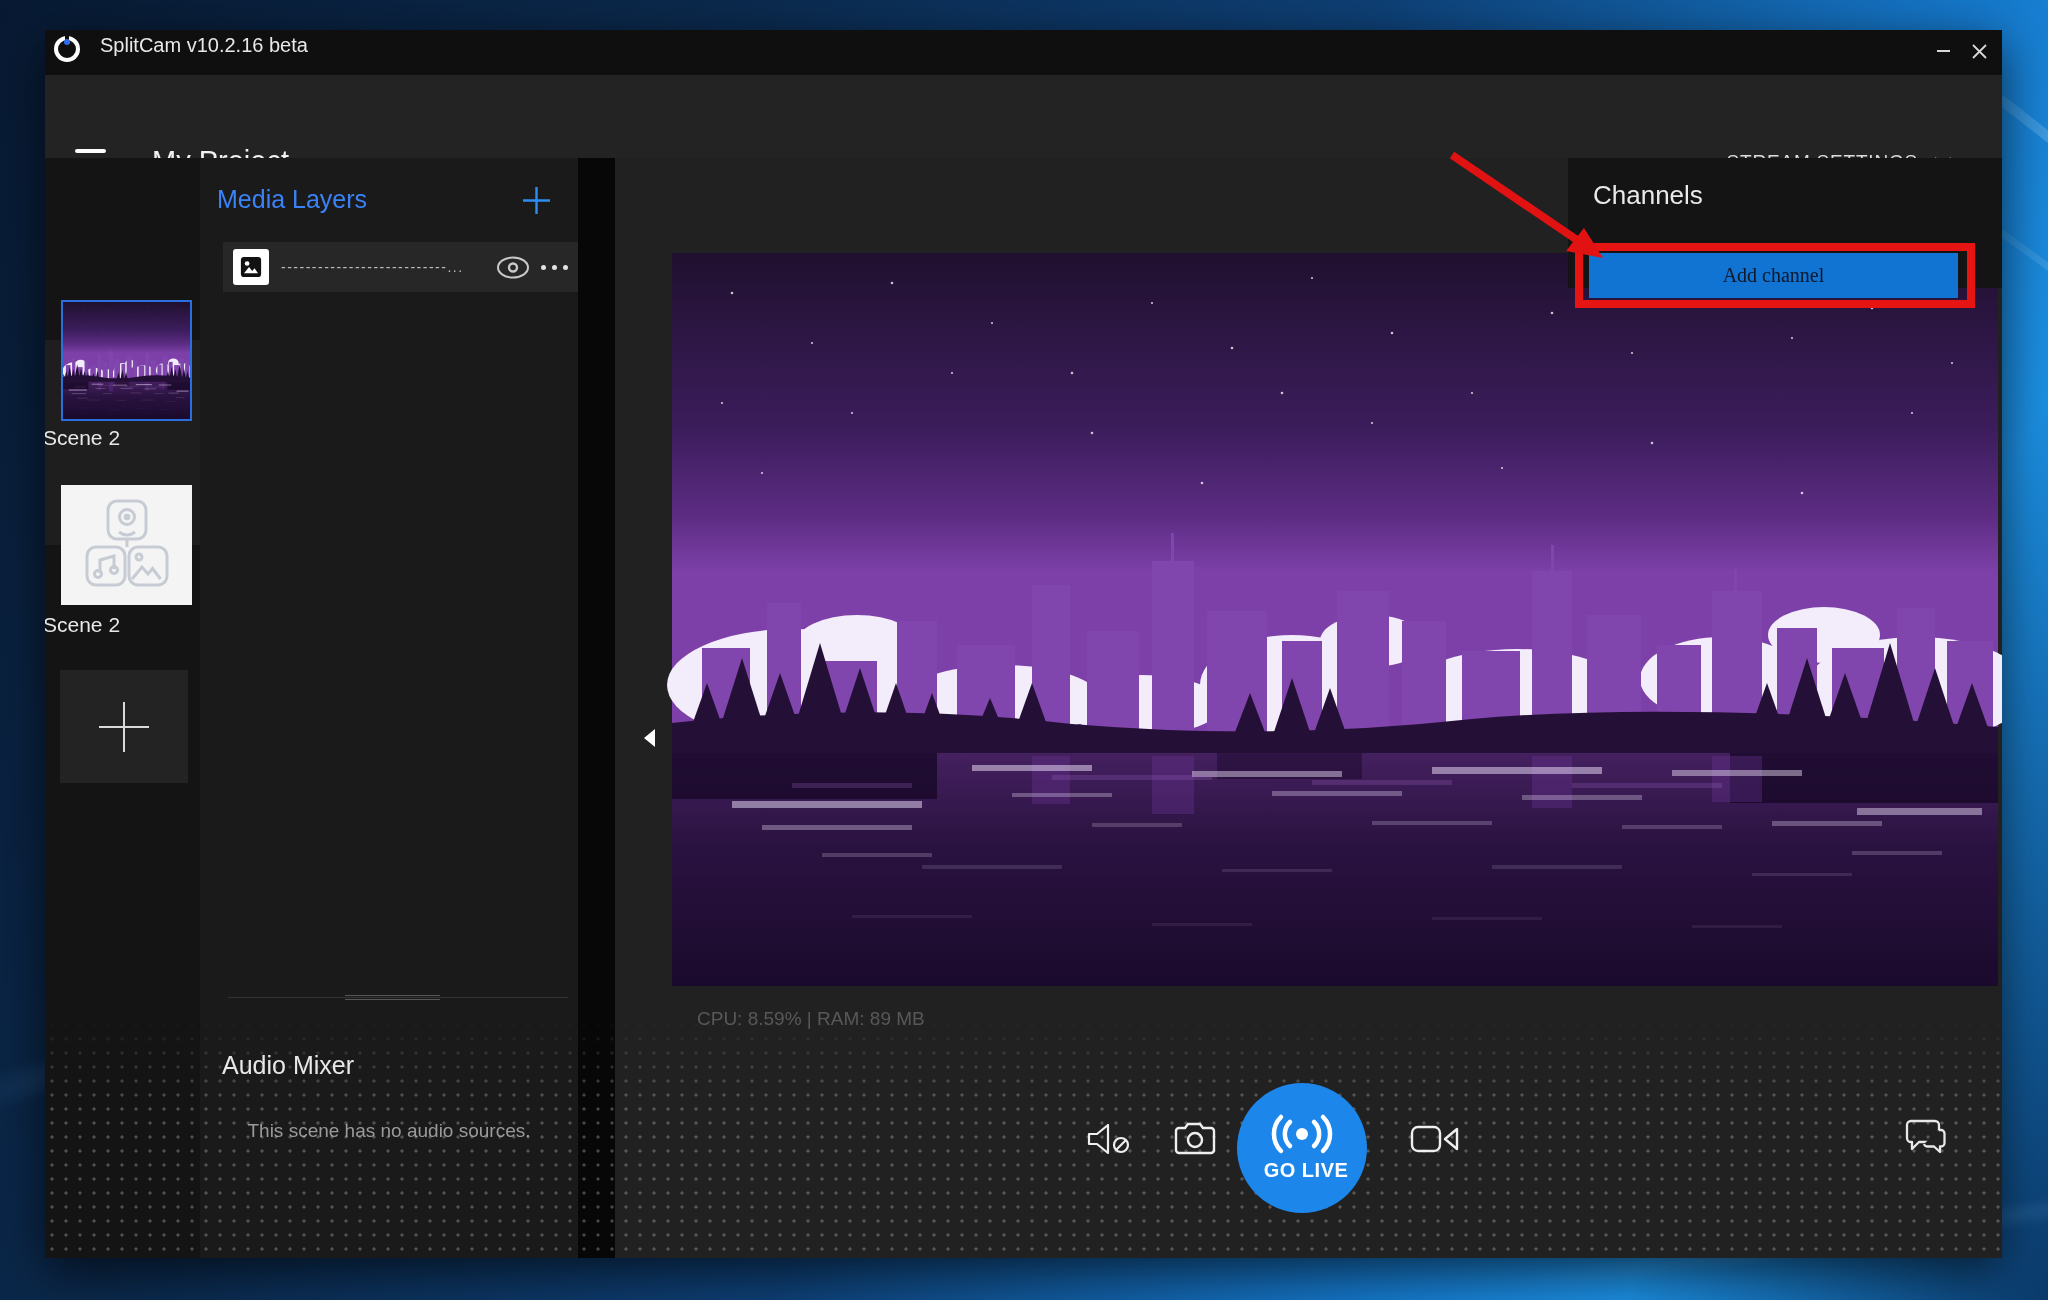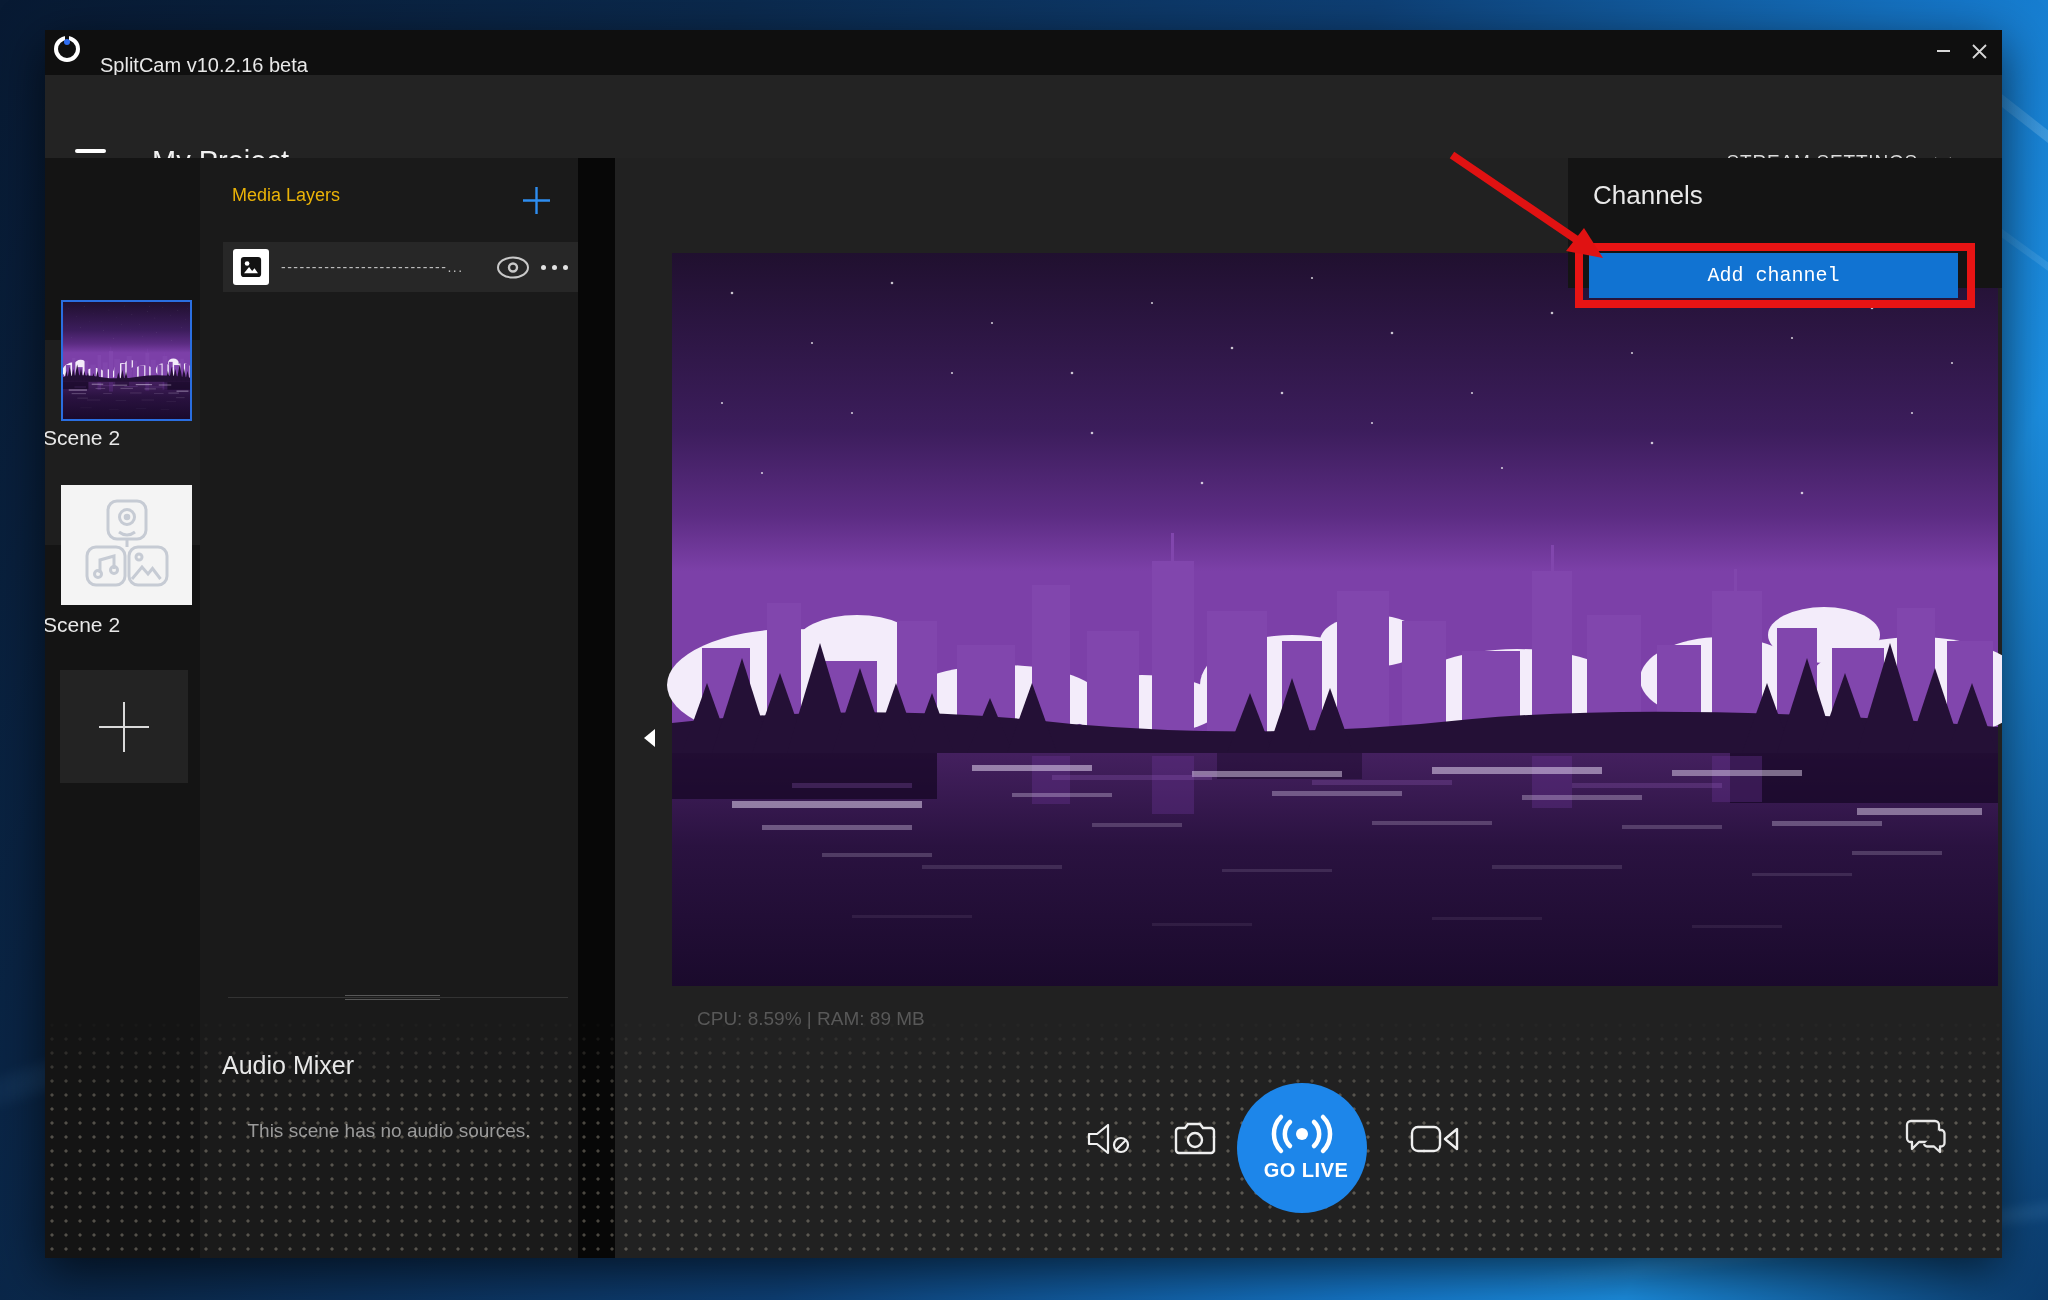--- a/index.html
+++ b/index.html
@@ -22,21 +22,21 @@
   
   .window { position:absolute; left:45px; top:30px; width:1957px; height:1228px;
     background:#1c1c1c; box-shadow:0 14px 46px rgba(0,0,0,.65); overflow:hidden; }
 
   .titlebar { position:absolute; left:0; top:0; width:100%; height:45px; background:#0f0f0f;
     display:flex; align-items:center; }
   .logo { position:absolute; left:9px; top:6px; width:26px; height:26px; border-radius:50%;
     background:#0f0f0f; border:4px solid #fff; }
   .logo::before { content:""; position:absolute; left:7px; top:-6px; width:4px; height:9px; background:#0f0f0f; }
   .logo::after { content:""; position:absolute; left:6px; top:-1px; width:6px; height:6px; border-radius:50%; background:#2f6df0; }
-  .title-text { position:absolute; left:55px; top:24px; font-size:20px; color:#e8e8e8; }
+  .title-text { position:absolute; left:55px; top:4px; font-size:20px; color:#e8e8e8; }
   .win-btn { position:absolute; top:0; width:34px; height:42px; display:flex; align-items:center; justify-content:center;
     color:#d8d8d8; font-size:18px; cursor:default; }
   .btn-min { right:42px; } .btn-close { right:6px; }
   .btn-min .bar { width:13px; height:2px; background:#d8d8d8; }
 
   .header { position:absolute; left:0; top:45px; width:100%; height:83px; background:#232323; }
   .hamburger { position:absolute; left:30px; top:74px; width:31px; height:26px; display:flex;
     flex-direction:column; justify-content:space-between; cursor:pointer; }
   .hamburger div { height:3.5px; background:#fff; border-radius:2px; }
   .project-title { position:absolute; left:107px; top:70px; font-size:29px; color:#f2f2f2; }
@@ -55,21 +55,21 @@
   .thumb1 svg, .preview-svg { display:block; }
   .scene-label { position:absolute; width:160px; text-align:left; color:#e8e8e8; font-size:21px; }
   .label1 { left:-2px; top:268px; }
   .thumb2 { position:absolute; left:16px; top:327px; width:131px; height:120px; background:#f4f4f4;
     display:flex; align-items:center; justify-content:center; }
   .label2 { left:-2px; top:455px; }
   .add-scene { position:absolute; left:15px; top:512px; width:128px; height:113px; background:#232323;
     display:flex; align-items:center; justify-content:center; cursor:pointer; }
 
   
-  .ml-title { position:absolute; left:32px; top:27px; font-size:18px; color:#eab308; }
+  .ml-title { position:absolute; left:17px; top:27px; font-size:25px; color:#3b82f6; }
   .ml-add { position:absolute; right:28px; top:29px; cursor:pointer; }
   .layer-row { position:absolute; left:23px; top:84px; width:355px; height:50px; background:#272727;
     display:flex; align-items:center; }
   .layer-icon-box { width:36px; height:36px; background:#fff; border-radius:3px; margin-left:10px;
     display:flex; align-items:center; justify-content:center; }
   .layer-name { margin-left:12px; width:212px; font-size:14px; color:#bdbdbd; letter-spacing:1.5px;
     white-space:nowrap; overflow:hidden; }
   .eye-btn { margin-left:2px; cursor:pointer; display:flex; }
   .menu-btn { margin-left:10px; cursor:pointer; display:flex; gap:6px; }
   .menu-btn i { width:5px; height:5px; border-radius:50%; background:#e2e2e2; }
@@ -96,21 +96,21 @@
     gap:6px; cursor:pointer; }
   .go-live-label { color:#fff; font-size:20px; font-weight:bold; letter-spacing:.5px;margin-left:8px; }
   .ic-webcam { left:795px; top:40px; }
   .ic-chat { left:1288px; top:35px; }
 
   
   .channels-panel { position:absolute; left:1523px; top:128px; width:434px; height:130px; background:#141414; z-index:8; }
   .ch-title { position:absolute; left:25px; top:22px; font-size:26px; color:#e9e9e9; }
   .highlight-box { position:absolute; left:7px; top:85px; width:400px; height:65px; border:8px solid #e71414; z-index:9; }
   .add-channel-btn { position:absolute; left:6px; top:2px; width:369px; height:45px; background:#1173d2;
-    color:#ffffff; font-size:20px; border:none; cursor:pointer; font-family:Liberation Mono, monospace; }
+    color:#0f172a; font-size:20px; border:none; cursor:pointer; font-family:Liberation Serif, serif; }
   .annot-arrow { position:absolute; left:1395px; top:115px; z-index:9; pointer-events:none; }
 
   
   .dots { position:absolute; left:0; right:0; bottom:0; height:240px; z-index:4; pointer-events:none;
     background-image:radial-gradient(circle, rgba(205,196,176,.34) 1.3px, transparent 1.9px);
     background-size:14px 14px;
     -webkit-mask-image:linear-gradient(to top,#000 65%,transparent);
             mask-image:linear-gradient(to top,#000 65%,transparent); }
 
   svg { overflow:visible; }

